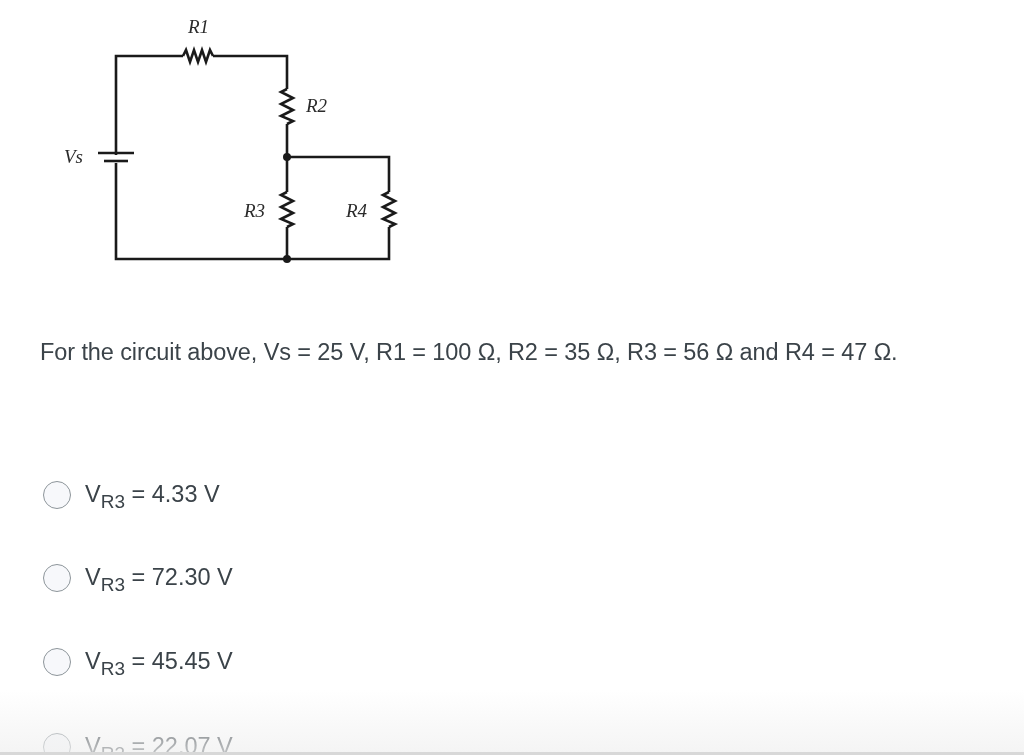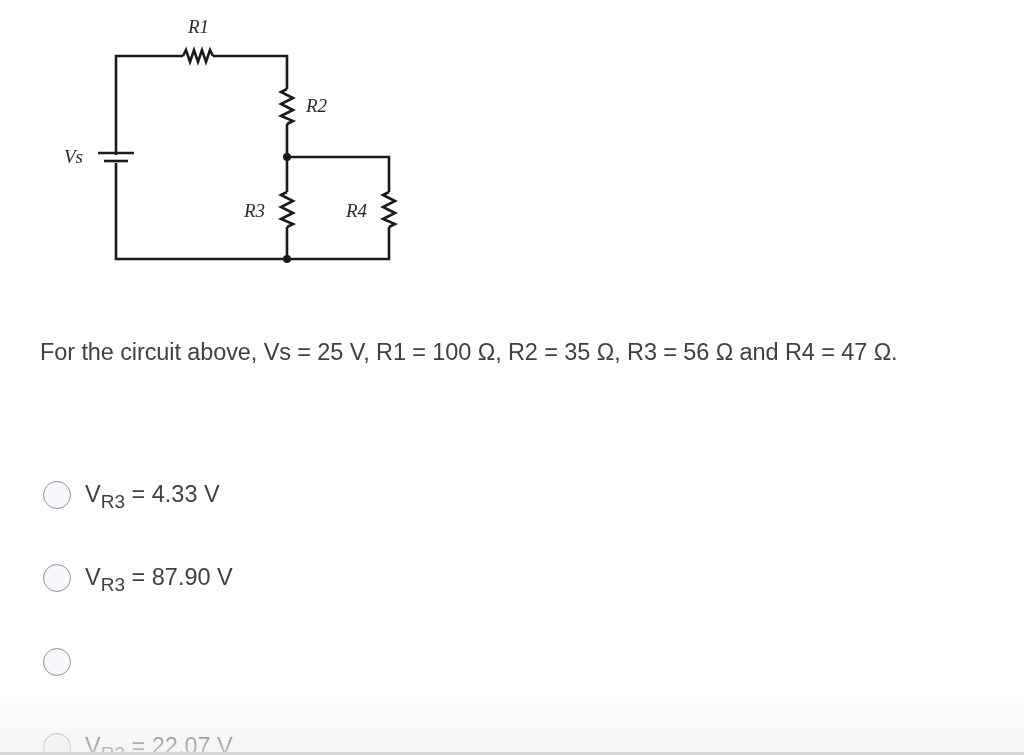--- a/index.html
+++ b/index.html
@@ -137,24 +137,25 @@
   <div>For the circuit above, Vs = 25 V, R1 = 100 Ω, R2 = 35 Ω, R3 = 56 Ω and R4 = 47 Ω.</div>
 </div>
 
 <div class="answers">
   <div class="answer" style="top:481px;">
     <span class="radio"></span>
     <span class="answer-label"><span>V</span><span class="sub">R3</span><span> = 4.33 V</span></span>
   </div>
   <div class="answer" style="top:564px;">
     <span class="radio"></span>
-    <span class="answer-label"><span>V</span><span class="sub">R3</span><span> = 87.90 V</span></span>
+    <span class="answer-label"><span>V</span><span class="sub">R3</span><span> = 72.30 V</span></span>
   </div>
   <div class="answer" style="top:648px;">
     <span class="radio"></span>
+    <span class="answer-label"><span>V</span><span class="sub">R3</span><span> = 45.45 V</span></span>
   </div>
   <div class="answer" style="top:733px;">
     <span class="radio"></span>
     <span class="answer-label"><span>V</span><span class="sub">R3</span><span> = 22.07  V</span></span>
   </div>
 </div>
 
 <div class="fade"></div>
 <div class="bottom-edge"></div>
 

